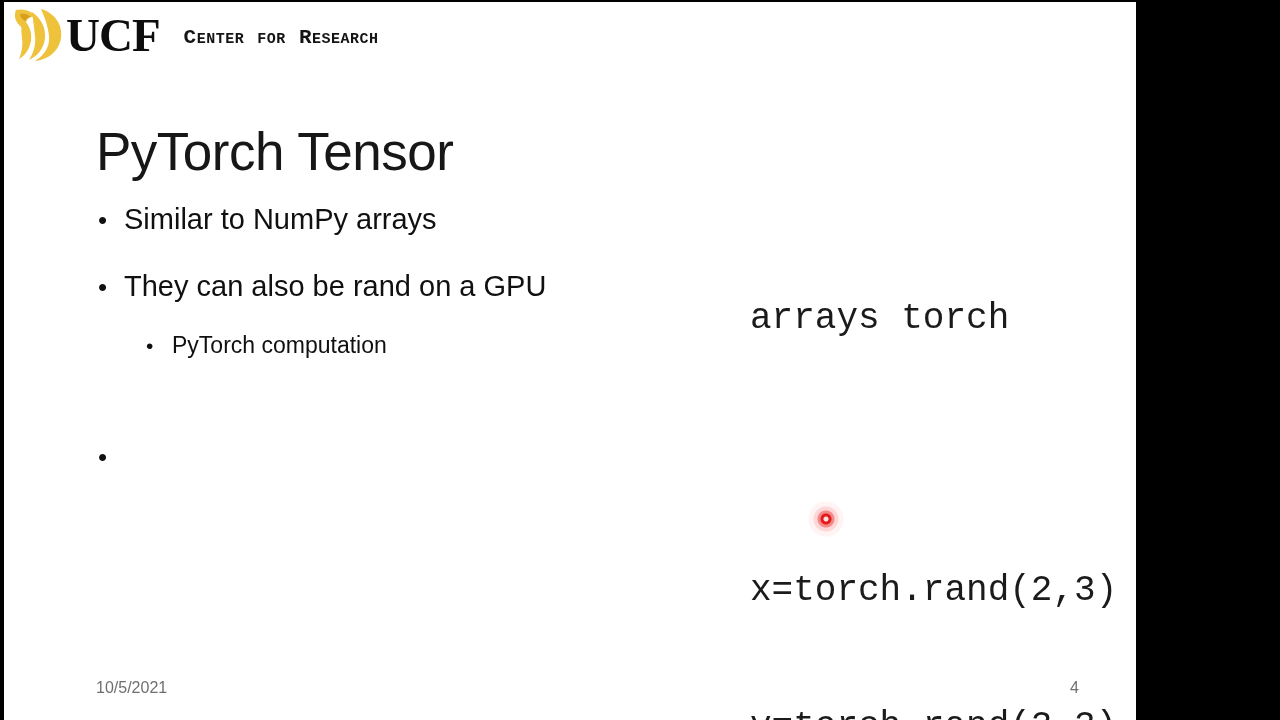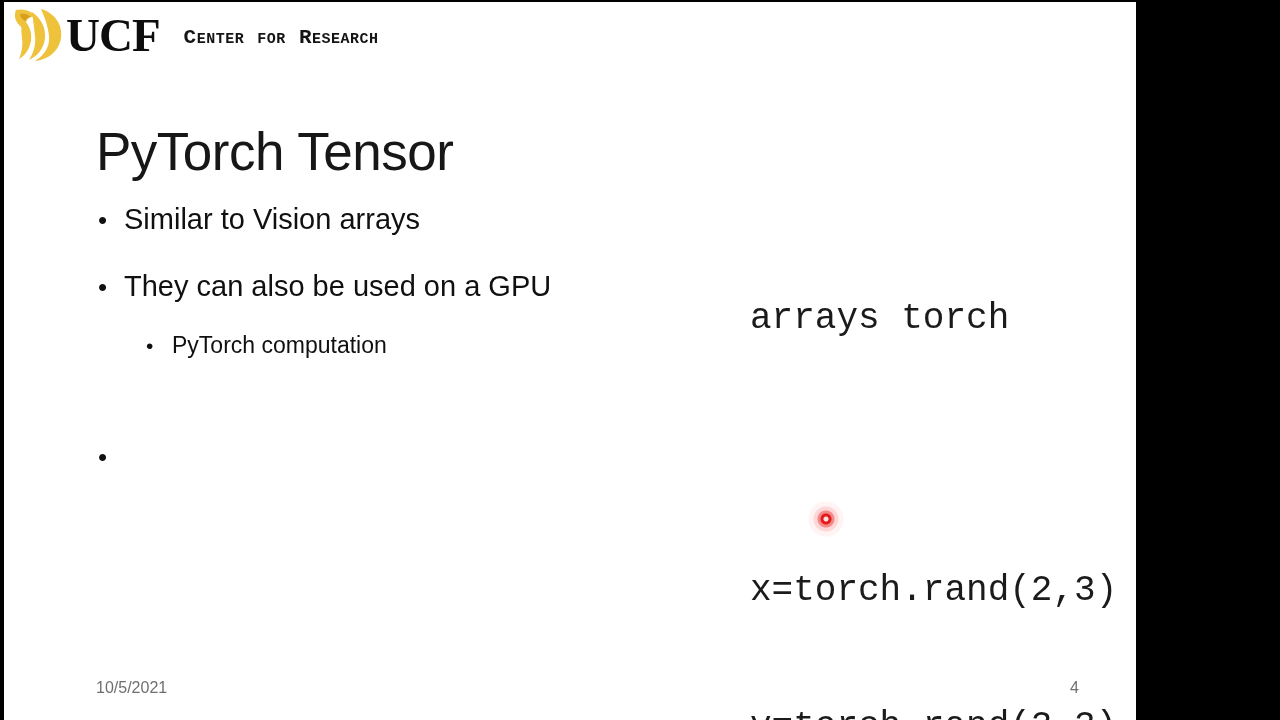--- a/index.html
+++ b/index.html
@@ -129,25 +129,25 @@
     <div class="wordmark">UCF</div>
     <div class="tagline">
       <div>Center for Research</div>
     </div>
   </div>
 
   <div class="slide-title">PyTorch Tensor</div>
 
   <div class="bullet-row lvl1 b1">
     <span class="bullet-dot">•</span>
-    <span>Similar to Vision arrays</span>
+    <span>Similar to NumPy arrays</span>
   </div>
   <div class="bullet-row lvl1 b2">
     <span class="bullet-dot">•</span>
-    <span>They can also be used on a GPU</span>
+    <span>They can also be rand on a GPU</span>
   </div>
   <div class="bullet-row lvl2 b3">
     <span class="bullet-dot">•</span>
     <span>PyTorch computation</span>
   </div>
   <div class="bullet-row lvl1 b4">
     <span class="bullet-dot">•</span>
   </div>
 
   <div class="code-block">

